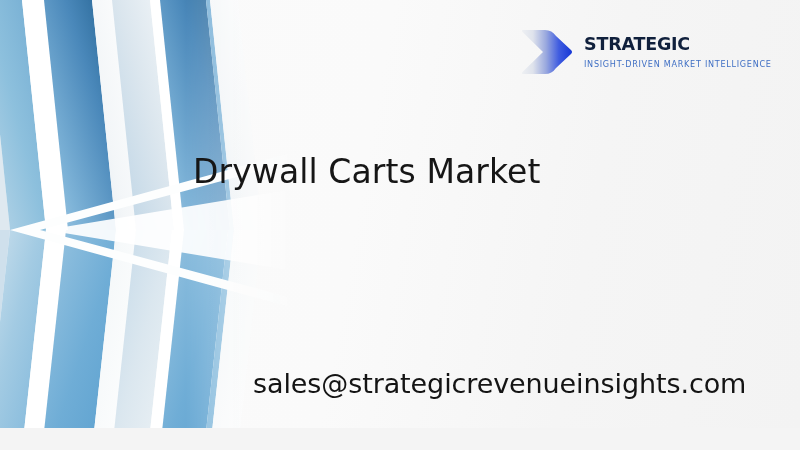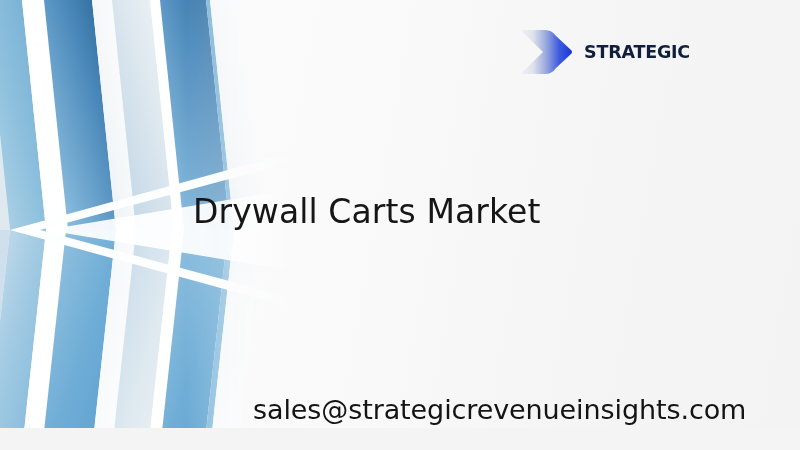--- a/index.html
+++ b/index.html
@@ -66,28 +66,27 @@
   #title {
     position: absolute;
     left: 193px;
     top: 152px;
     font-family: "DejaVu Sans", "Liberation Sans", sans-serif;
     font-size: 33px;
     font-weight: 400;
     color: #161616;
     letter-spacing: 0.1px;
     white-space: nowrap;
-    margin-top: 40px;
   }
 
   
   #email {
     position: absolute;
     left: 253px;
-    top: 394px;
+    top: 368px;
     font-family: "DejaVu Sans", "Liberation Sans", sans-serif;
     font-size: 27px;
     font-weight: 400;
     color: #141414;
     letter-spacing: -0.1px;
     white-space: nowrap;
   }
 </style>
 </head>
 <body>
@@ -195,20 +194,21 @@
           <stop offset="48%" stop-color="#9aa9de"></stop>
           <stop offset="74%" stop-color="#3f5ce0"></stop>
           <stop offset="100%" stop-color="#1637d6"></stop>
         </linearGradient>
       </defs>
       <path fill="url(#gMark)" d="M2,3 L24,3 Q31,3 35,9 L50,23 Q52,25 50,27 L35,41 Q31,47 24,47 L2,47 Q0,47 1.5,45 L22,25 L1.5,5 Q0,3 2,3 Z"></path>
     </svg>
 
     <div id="logo-text">
       <div class="logo-line">STRATEGIC</div>
+      <div id="logo-tagline">INSIGHT-DRIVEN MARKET INTELLIGENCE</div>
     </div>
   </div>
 
   <div id="title">Drywall Carts Market</div>
 
   <div id="email">sales@strategicrevenueinsights.com</div>
 
 </div>
 
 </body></html>

